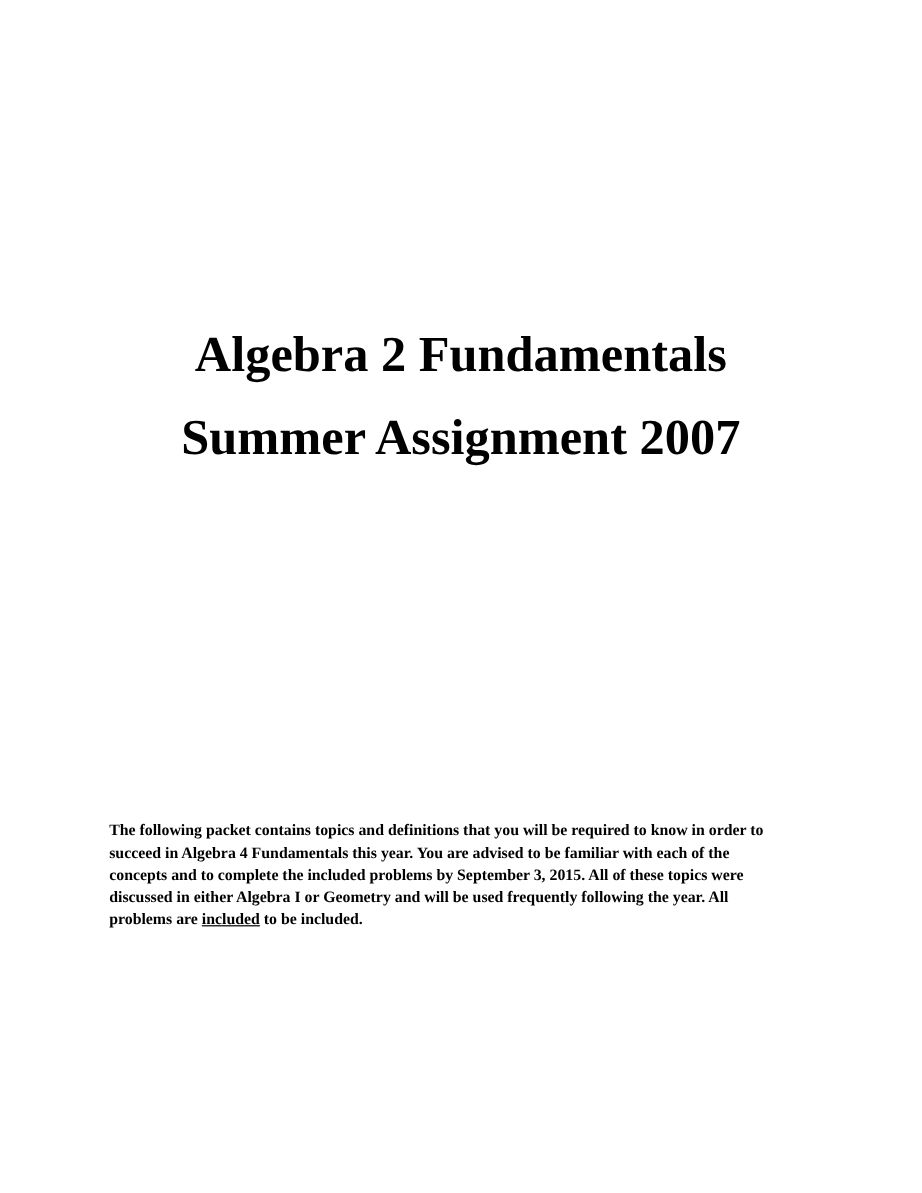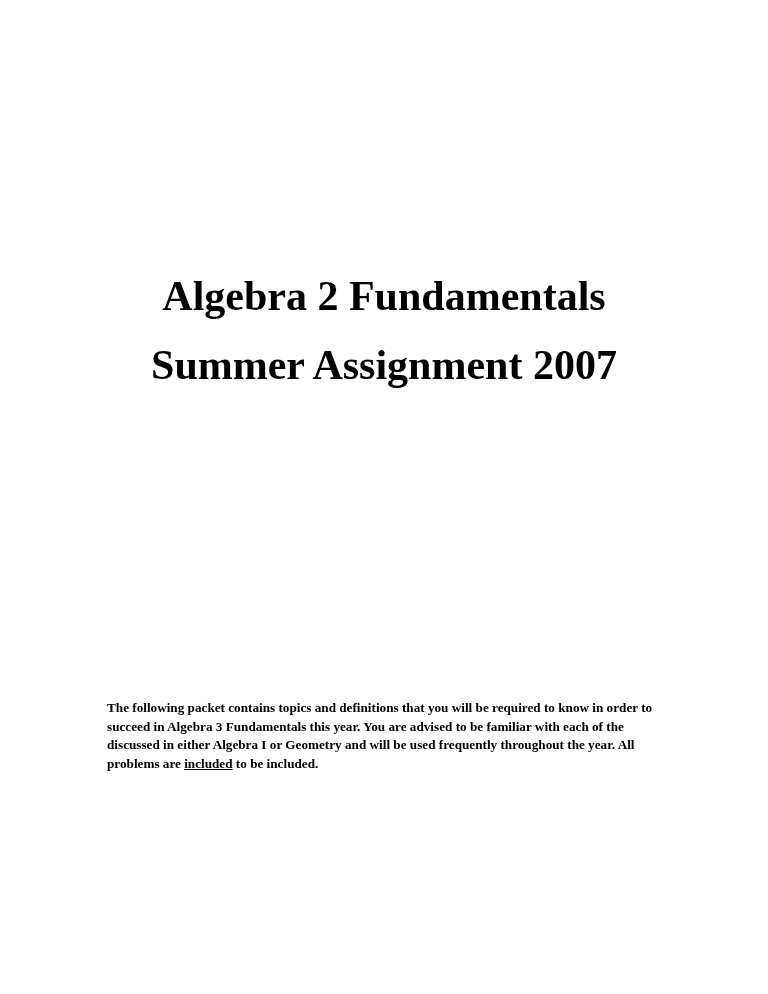--- a/index.html
+++ b/index.html
@@ -37,38 +37,39 @@
     letter-spacing: 0px;
   }
   .intro {
     position: absolute;
     left: 91px;
     top: 683px;
     width: 620px;
     font-weight: bold;
     font-size: 13.2px;
     line-height: 18.6px;
-    margin: 16px;
+    margin: 0;
   }
   .intro .line {
     display: block;
     white-space: nowrap;
   }
   .u {
     text-decoration: underline;
   }
 </style>
 </head>
 <body>
 
 <div class="page">
   <div class="title-block">
     <p class="title-line">Algebra 2 Fundamentals</p>
     <p class="title-line">Summer Assignment 2007</p>
   </div>
 
   <p class="intro">
     <span class="line">The following packet contains topics and definitions that you will be required to know in order to</span>
-    <span class="line">succeed in Algebra 3 Fundamentals this year.  You are advised to be familiar with each of the</span>
-    <span class="line">discussed in either Algebra I or Geometry and will be used frequently throughout the year.   All</span>
+    <span class="line">succeed in Algebra 4 Fundamentals this year.  You are advised to be familiar with each of the</span>
+    <span class="line">concepts and to complete the included problems by September 3, 2015.  All of these topics were</span>
+    <span class="line">discussed in either Algebra I or Geometry and will be used frequently following the year.   All</span>
     <span class="line"><span>problems are </span><span class="u">included</span><span> to be included.</span></span>
   </p>
 </div>
 
 </body></html>

